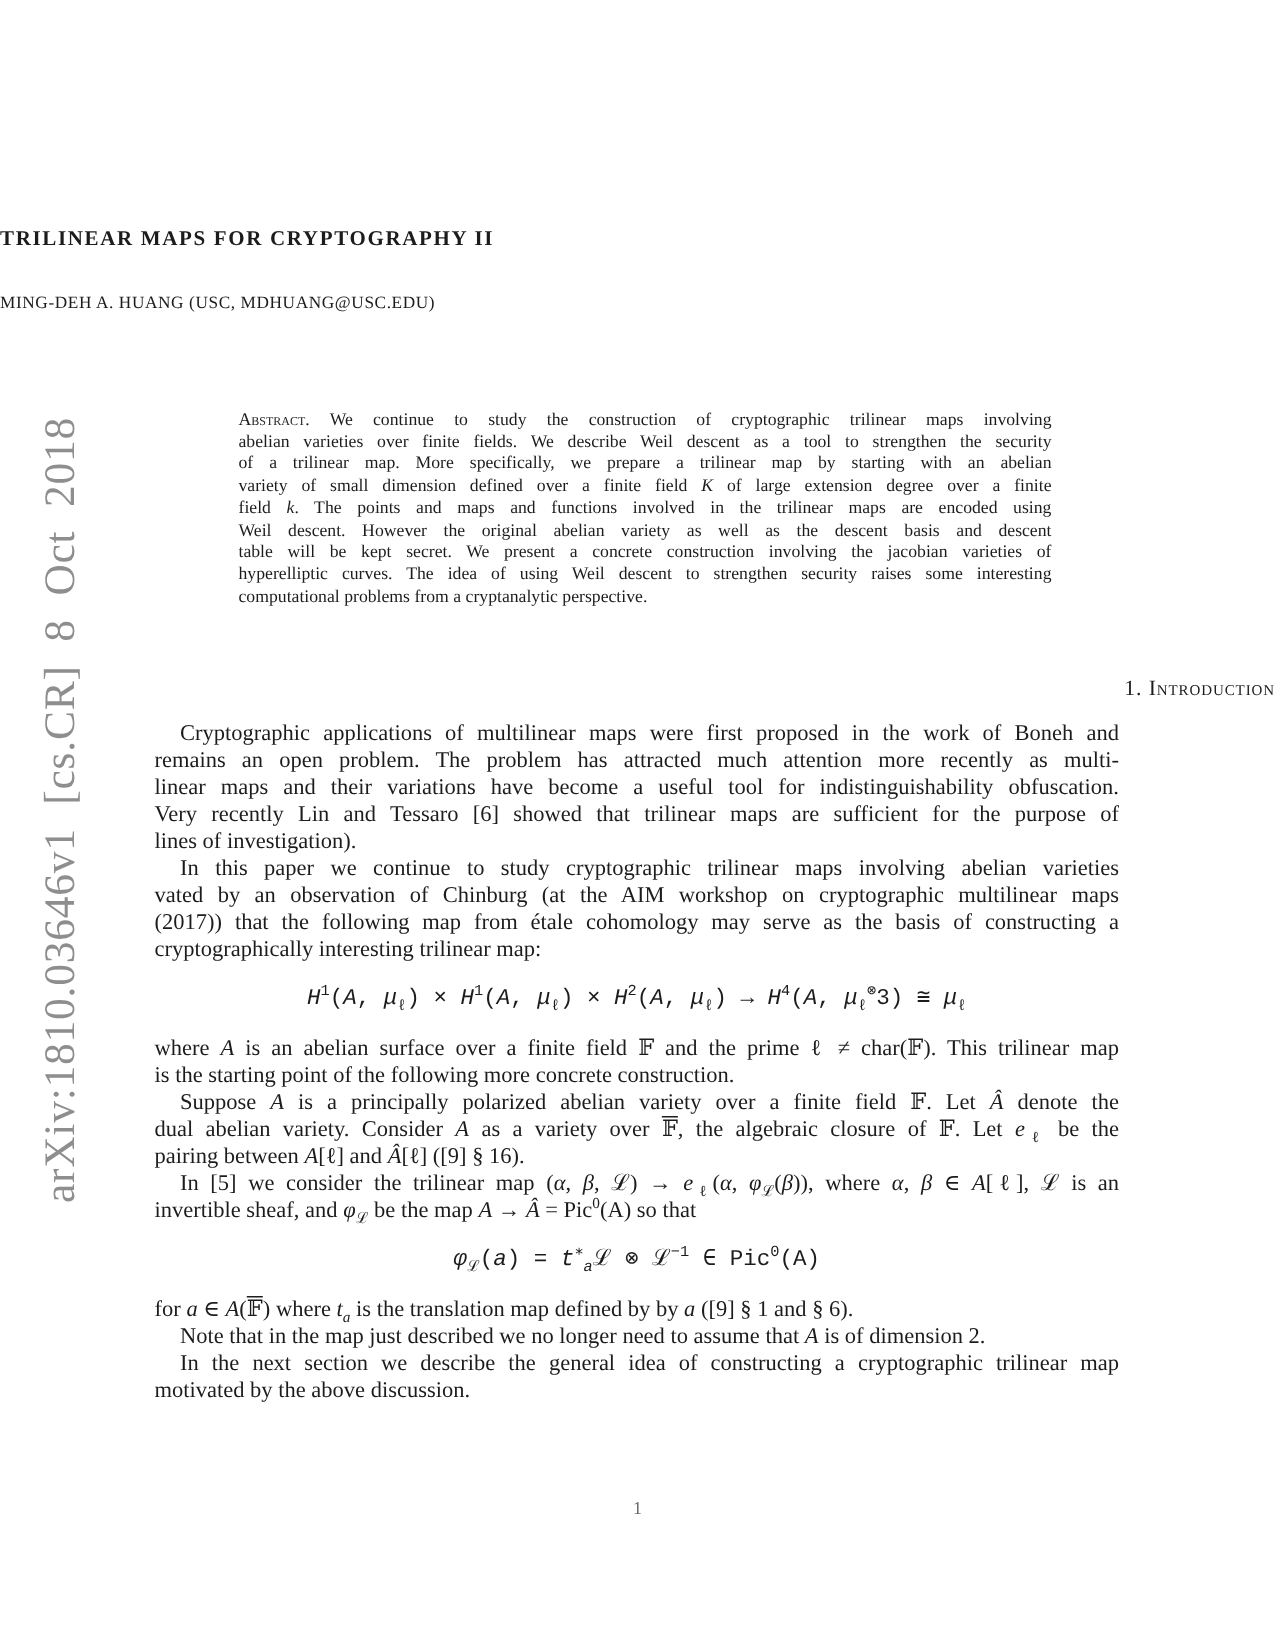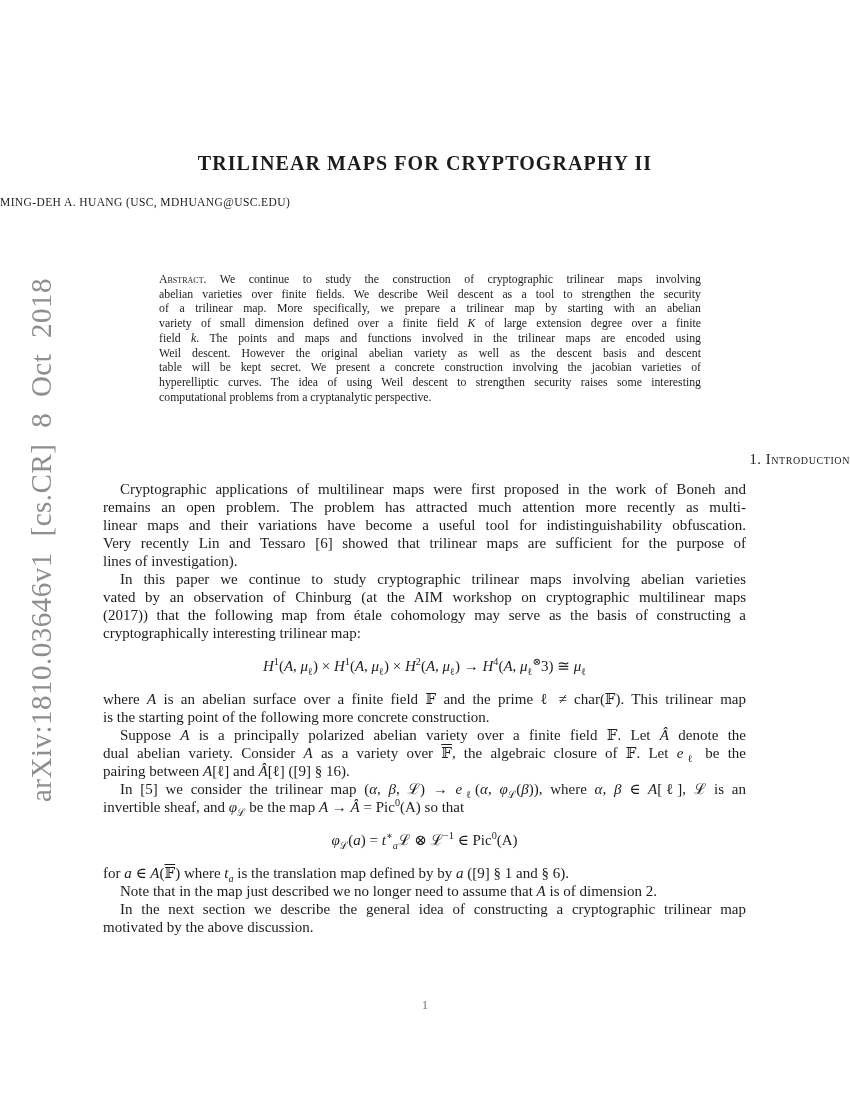--- a/index.html
+++ b/index.html
@@ -8,22 +8,22 @@
     font-family:"Liberation Serif","DejaVu Serif",serif;color:#1c1c1c;
     overflow:hidden;
   }
   .watermark{
     position:absolute;left:41px;top:540px;
     transform:translate(-50%,-50%) rotate(-90deg);
     white-space:nowrap;font-size:29px;color:#8e8e8e;
     word-spacing:8px;letter-spacing:0.5px;
   }
   .title{
-    position:absolute;top:152px;left:0;width:100%;text-align:center;
-    font-weight:bold;font-size:20px;letter-spacing:1.1px;
+    position:absolute;top:152px;left:0;width:100%;
+    font-weight:bold;font-size:14px;letter-spacing:1.1px;
   }
   .author{
     position:absolute;top:196px;left:0;width:100%;text-align:left;
     font-size:11.5px;letter-spacing:0.4px;
   }
   .abstract{
     position:absolute;top:272px;left:159px;width:542px;
     font-size:11.8px;line-height:14.7px;
   }
   .section-heading{
@@ -31,21 +31,21 @@
     font-size:14.5px;font-variant:small-caps;letter-spacing:0.6px;
   }
   .body-text{
     position:absolute;top:480px;left:103px;width:643px;
     font-size:15px;line-height:18px;
   }
   .para{margin:0;}
   .ln{text-align:justify;text-align-last:justify;}
   .ln.last{text-align-last:left;}
   .ln.ind{text-indent:17px;}
-  .eq{text-align:center;text-align-last:center;margin:13px 0;line-height:22px;}
+  .eq{text-align:center;text-align-last:center;margin:13px 0;line-height:22px;font-family:Liberation Mono, monospace;}
   sup{font-size:68%;line-height:0;}
   sub{font-size:68%;line-height:0;}
   .sc{font-variant:small-caps;}
   .ov{text-decoration:overline;}
   .pagenum{
     position:absolute;top:998px;left:0;width:100%;text-align:center;
     font-size:12px;color:#6b6b6b;
   }
 </style>
 </head>

